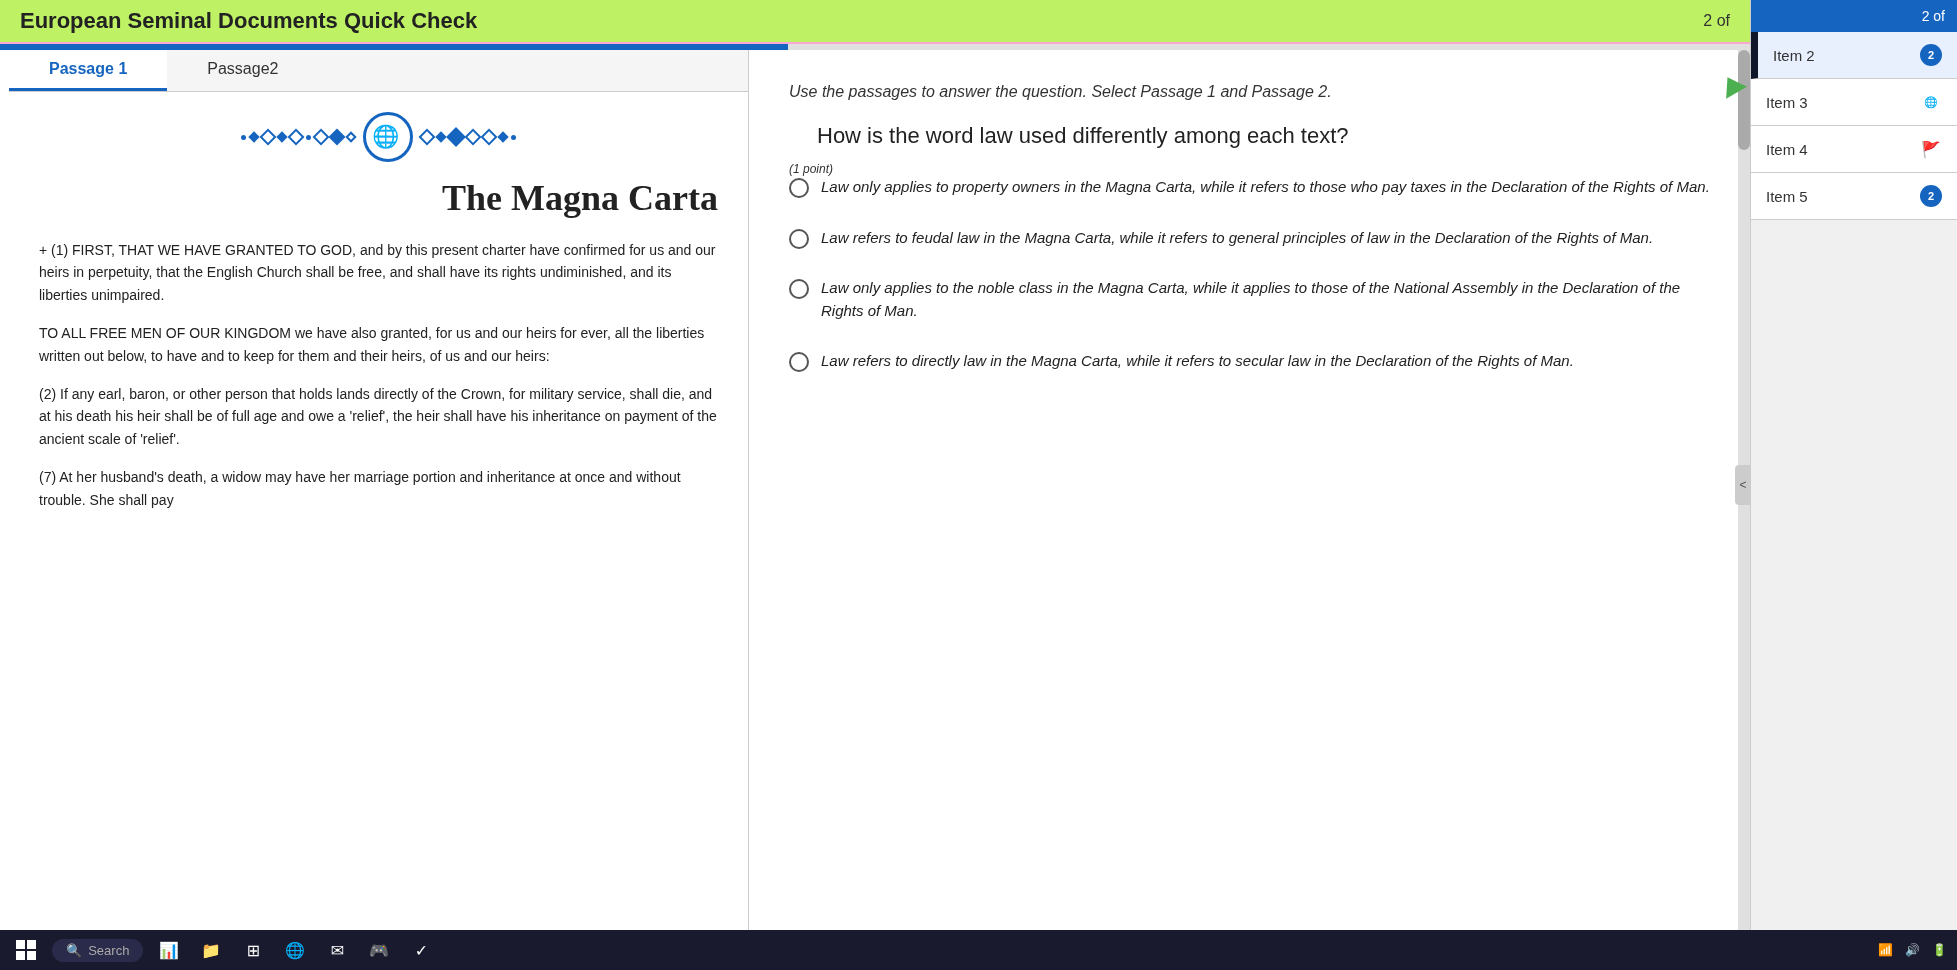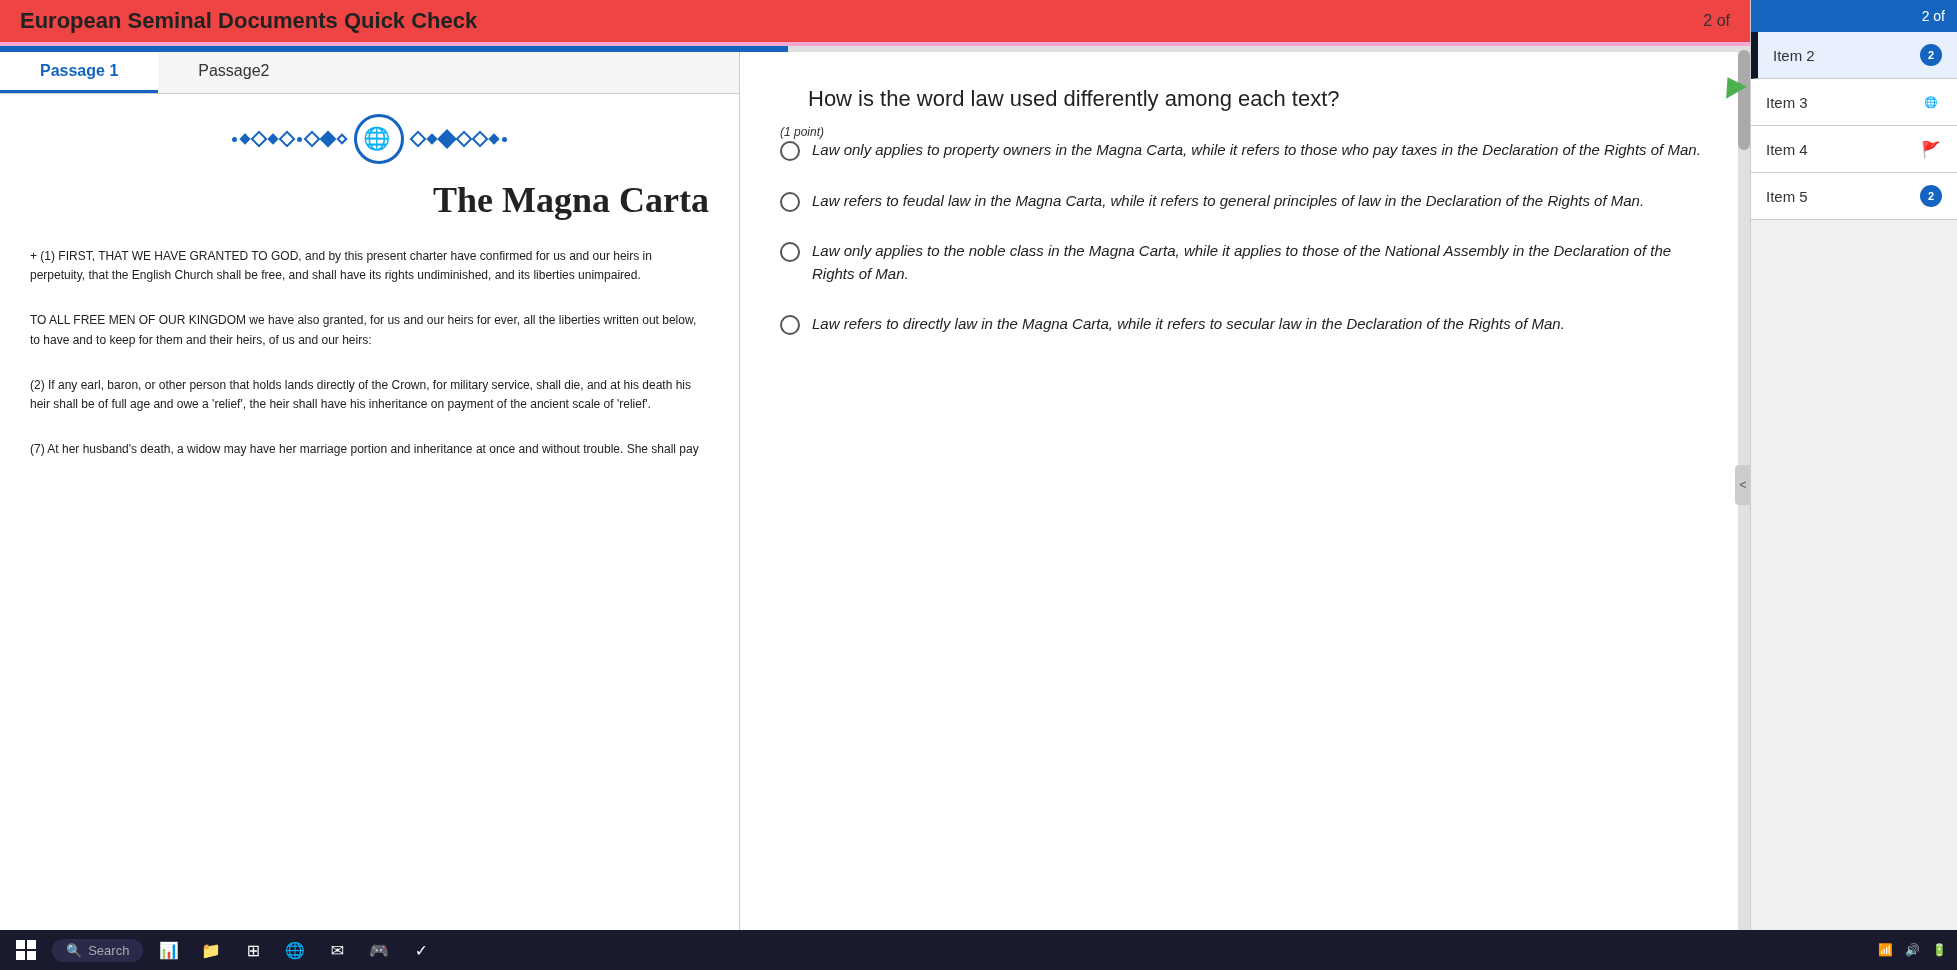--- a/index.html
+++ b/index.html
@@ -19,23 +19,23 @@
       left: 0;
       width: 1750px;
       height: 930px;
       background: #fff;
       display: flex;
       flex-direction: column;
     }
 
     
     .header-bar {
-      background: #ef4444;
+      background: #bef264;
       padding: 8px 20px;
-      border-bottom: 4px solid #f9a8d4;
+      border-bottom: 2px solid #f9a8d4;
       display: flex;
       align-items: center;
       justify-content: space-between;
     }
 
     .header-title {
       font-size: 22px;
       font-weight: bold;
       color: #222;
     }
@@ -56,20 +56,21 @@
       height: 6px;
       background: #1565c0;
       width: 45%;
     }
 
     
     .content-body {
       display: flex;
       flex: 1;
       overflow: hidden;
+      padding-left: 9px;
     }
 
     
     .passage-panel {
       width: 740px;
       border-right: 1px solid #ccc;
       display: flex;
       flex-direction: column;
       overflow: hidden;
     }
@@ -167,25 +168,24 @@
     .passage-title {
       font-size: 36px;
       font-weight: bold;
       text-align: right;
       margin-bottom: 20px;
       color: #222;
       font-family: Georgia, serif;
     }
 
     .passage-text {
-      font-size: 12px;
+      font-size: 14px;
       line-height: 1.6;
       color: #222;
       margin-bottom: 16px;
-      margin-top: 26px;
     }
 
     
     .question-panel {
       flex: 1;
       padding: 30px 40px;
       overflow-y: auto;
       background: #fff;
     }
 
@@ -442,20 +442,21 @@
 
         <div class="passage-text">+ (1) FIRST, THAT WE HAVE GRANTED TO GOD, and by this present charter have confirmed for us and our heirs in perpetuity, that the English Church shall be free, and shall have its rights undiminished, and its liberties unimpaired.</div>
         <div class="passage-text">TO ALL FREE MEN OF OUR KINGDOM we have also granted, for us and our heirs for ever, all the liberties written out below, to have and to keep for them and their heirs, of us and our heirs:</div>
         <div class="passage-text">(2) If any earl, baron, or other person that holds lands directly of the Crown, for military service, shall die, and at his death his heir shall be of full age and owe a 'relief', the heir shall have his inheritance on payment of the ancient scale of 'relief'.</div>
         <div class="passage-text">(7) At her husband's death, a widow may have her marriage portion and inheritance at once and without trouble. She shall pay</div>
       </div>
     </div>
 
     <div class="question-panel">
 
+      <div class="question-instruction">Use the passages to answer the question. Select Passage 1 and Passage 2.</div>
       <div class="question-text">How is the word law used differently among each text?</div>
       <div class="question-points">(1 point)</div>
 
       <div class="answer-option">
         <div class="radio-circle"></div>
         <div class="answer-text">Law only applies to property owners in the Magna Carta, while it refers to those who pay taxes in the Declaration of the Rights of Man.</div>
       </div>
 
       <div class="answer-option">
         <div class="radio-circle"></div>

